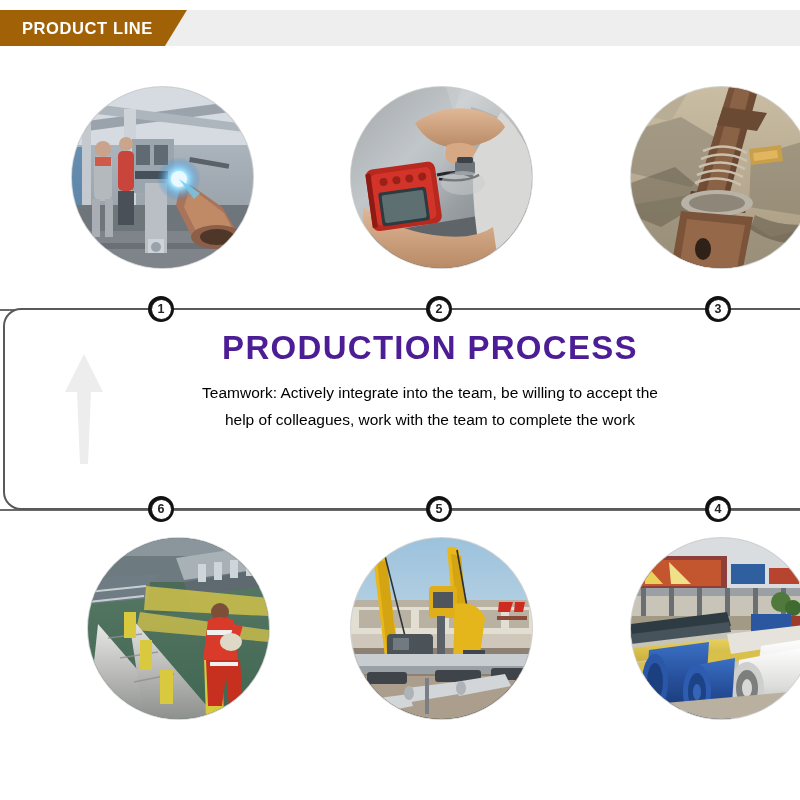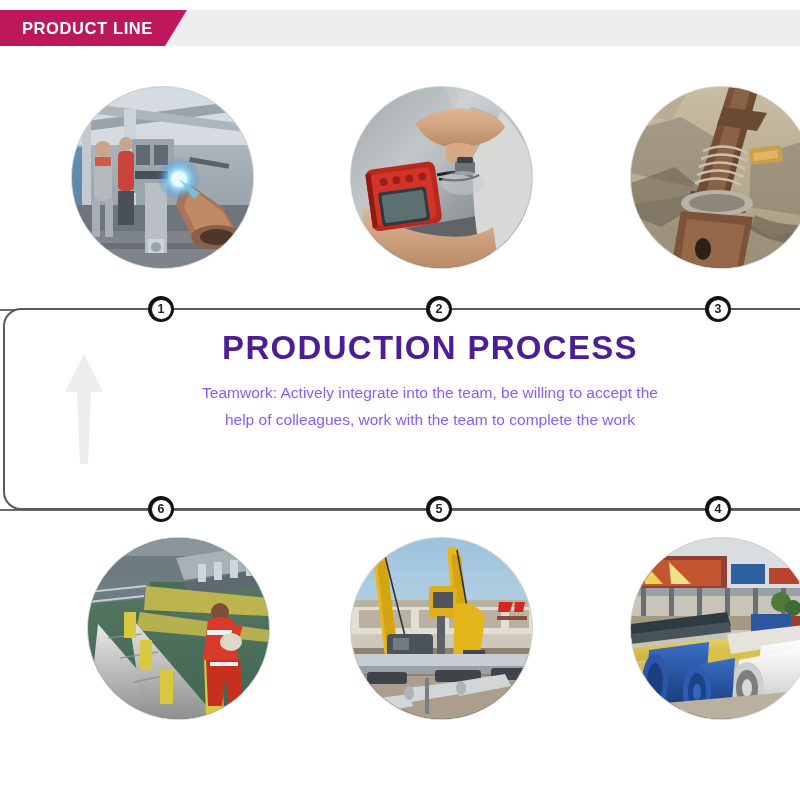--- a/index.html
+++ b/index.html
@@ -26,21 +26,21 @@
     background: #eeeeee;
   }
   .header-tag {
     position: absolute;
     left: 0;
     top: 10px;
     height: 36px;
     padding: 0 34px 0 22px;
     display: flex;
     align-items: center;
-    background: #be185d;
+    background: #a16207;
     color: #ffffff;
     font-size: 16.5px;
     font-weight: bold;
     letter-spacing: 0.6px;
     -webkit-clip-path: polygon(0 0, 100% 0, calc(100% - 22px) 100%, 0 100%);
     clip-path: polygon(0 0, 100% 0, calc(100% - 22px) 100%, 0 100%);
     white-space: nowrap;
   }
 
   
@@ -84,21 +84,21 @@
   .process-title {
     font-size: 33px;
     font-weight: bold;
     color: #4c1d95;
     letter-spacing: 1.3px;
     margin: 0 0 14px 0;
     line-height: 1.1;
   }
   .process-desc {
     font-size: 15.5px;
-    color: #8b5cf6;
+    color: #000000;
     line-height: 1.72;
     margin: 0;
     padding: 0 14px;
   }
 
   
   .step-line {
     position: absolute;
     left: 0;
     width: 800px;

